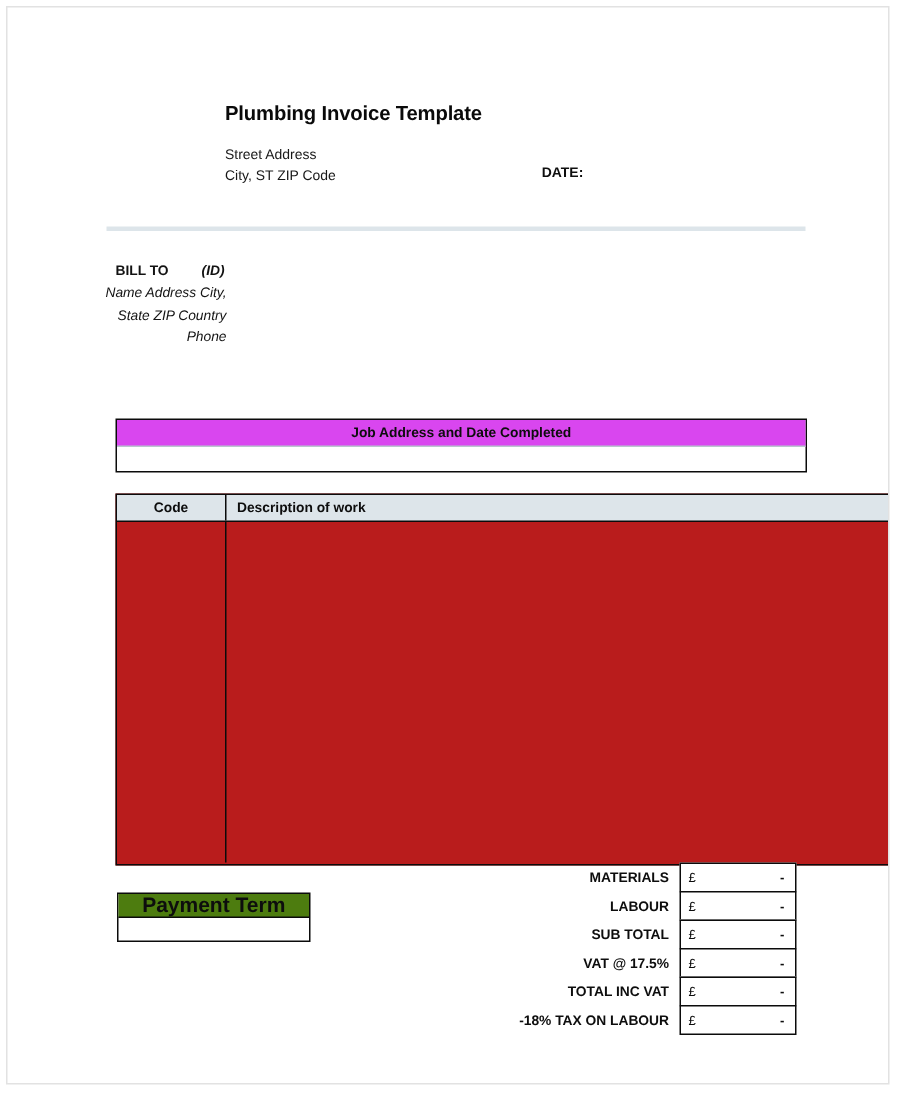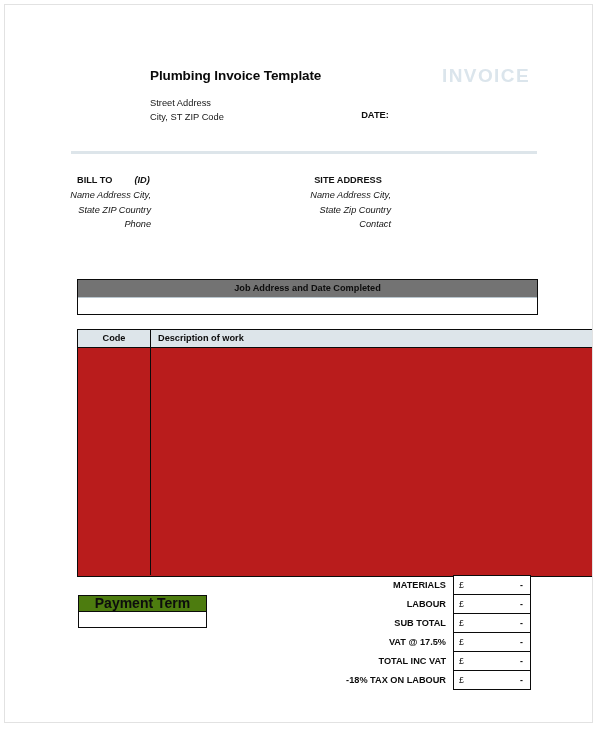--- a/index.html
+++ b/index.html
@@ -114,21 +114,21 @@
     left: 72px;
     top: 274px;
     width: 461px;
     height: 36px;
     border: 1.6px solid #0b0b0b;
     box-sizing: border-box;
     background: #ffffff;
   }
   .job-head {
     height: 17px;
-    background: #737373;
+    background: #d946ef;
     border-bottom: 1px solid #b9c6ce;
     text-align: center;
     font-size: 9.2px;
     font-weight: bold;
     color: #0d0d0d;
     line-height: 17px;
   }
 
   
   .work-table {
@@ -240,21 +240,20 @@
   .tot-cur { font-weight: normal; }
   .tot-ph { font-weight: bold; }
 </style>
 </head>
 <body>
 
 <div id="page">
 
   <div class="doc-title">Plumbing Invoice Template</div>
 
-  <div class="invoice-word">INVOICE</div>
 
   <div class="sender-block">Street Address
 City, ST  ZIP Code</div>
 
   <div class="date-block">
     <div>DATE:</div>
   </div>
 
   <div class="divider-rule"></div>
 
@@ -262,28 +261,20 @@
     <div class="party-head">
       <span>BILL TO</span><span class="id-tag">(ID)</span>
     </div>
     <div class="party-lines">Name
 Address
 City, State ZIP
 Country
 Phone</div>
   </div>
 
-  <div class="party site">
-    <div class="party-head">SITE ADDRESS</div>
-    <div class="party-lines">Name
-Address
-City, State Zip
-Country
-Contact</div>
-  </div>
 
   <div class="job-box">
     <div class="job-head">Job Address and Date Completed</div>
     <div class="job-body"></div>
   </div>
 
   <div class="work-table">
     <div class="wt-head">
       <div class="wt-col-code">Code</div>
       <div class="wt-col-desc">Description of work</div>

